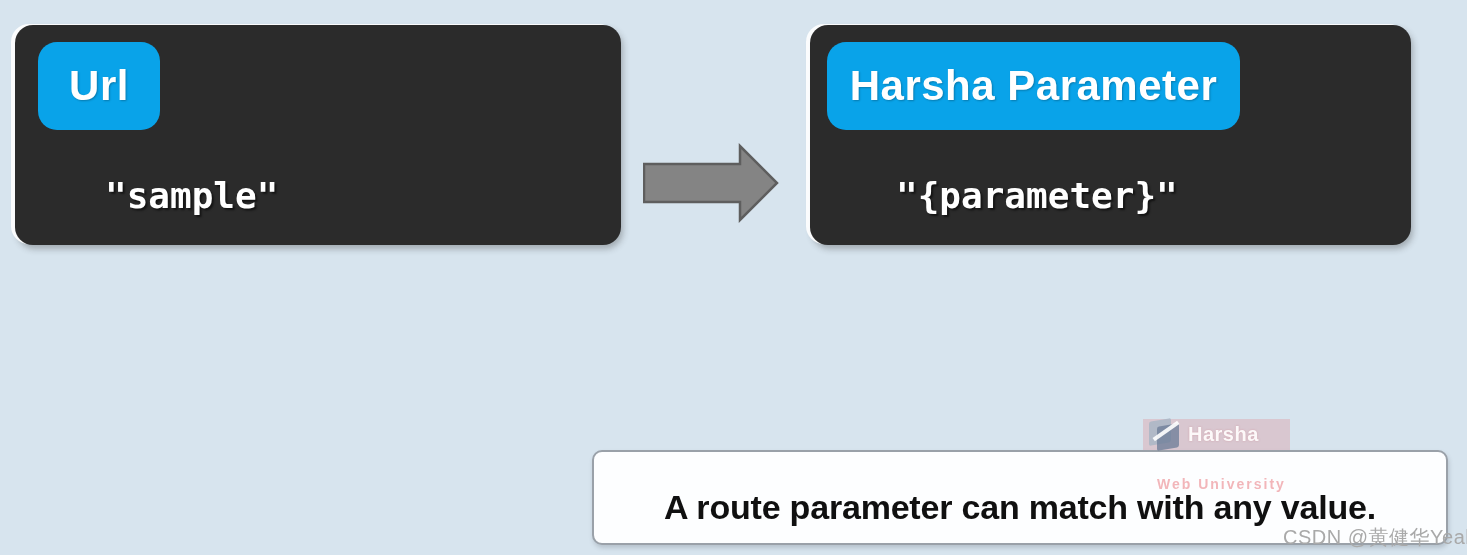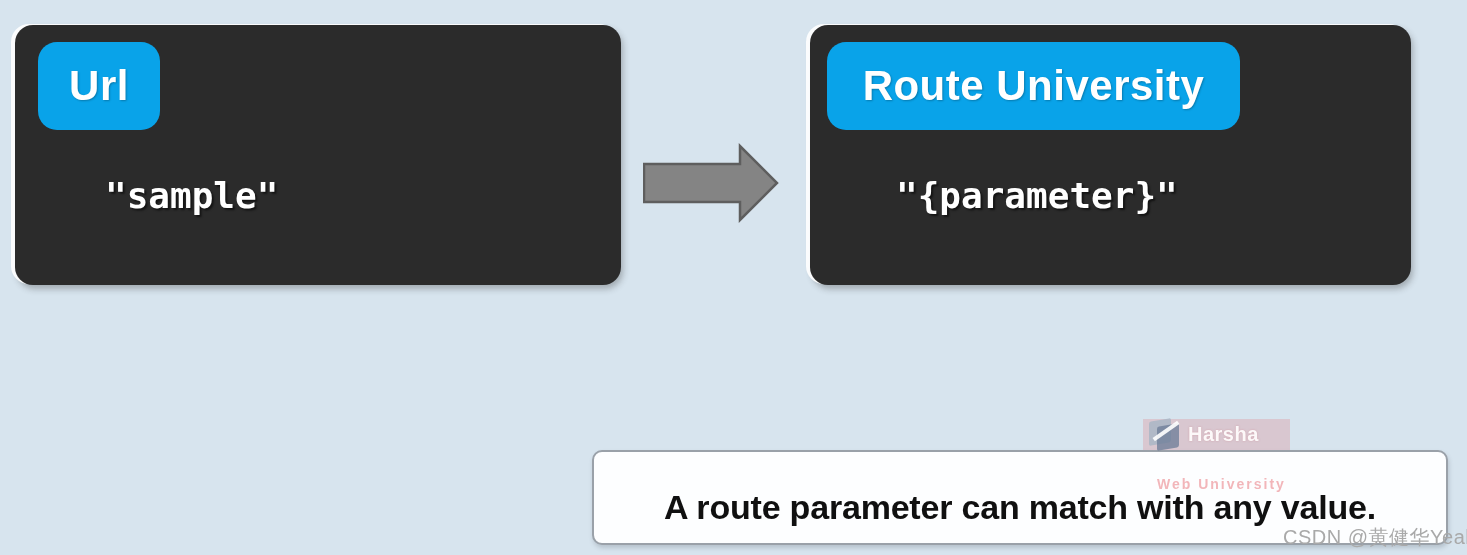--- a/index.html
+++ b/index.html
@@ -9,21 +9,21 @@
     height: 555px;
     background: #d7e4ee;
     overflow: hidden;
     font-family: "Liberation Sans", sans-serif;
   }
 
   
   .card {
     position: absolute;
     top: 25px;
-    height: 260px;
+    height: 220px;
     background: #2b2b2b;
     border-radius: 18px;
     box-shadow: -4px -1px 0 rgba(255,255,255,0.9), 2px 4px 6px rgba(40,40,40,0.30);
   }
   .card-url   { left: 15px;  width: 606px; }
   .card-route { left: 810px; width: 601px; }
 
   .badge {
     position: absolute;
     top: 17px;
@@ -181,21 +181,21 @@
   </div>
 
   <div class="arrow-wrap">
     <svg width="137" height="80" viewBox="0 0 137 80" xmlns="http://www.w3.org/2000/svg">
       <polygon points="1,21 97,21 97,3 134,40 97,77 97,59 1,59" fill="#848484" stroke="#5e5e5e" stroke-width="2.5"></polygon>
     </svg>
   </div>
 
   <div class="card card-route">
     <div class="badge badge-route">
-      <span>Route University</span>
+      <span>Harsha Parameter</span>
     </div>
     <div class="card-value value-route">"{parameter}"</div>
   </div>
 
   <div class="caption-box">
     <span class="caption-text">A route parameter can match with any value.</span>
   </div>
 
   <div class="wm-plate">
     <div class="wm-logo">

